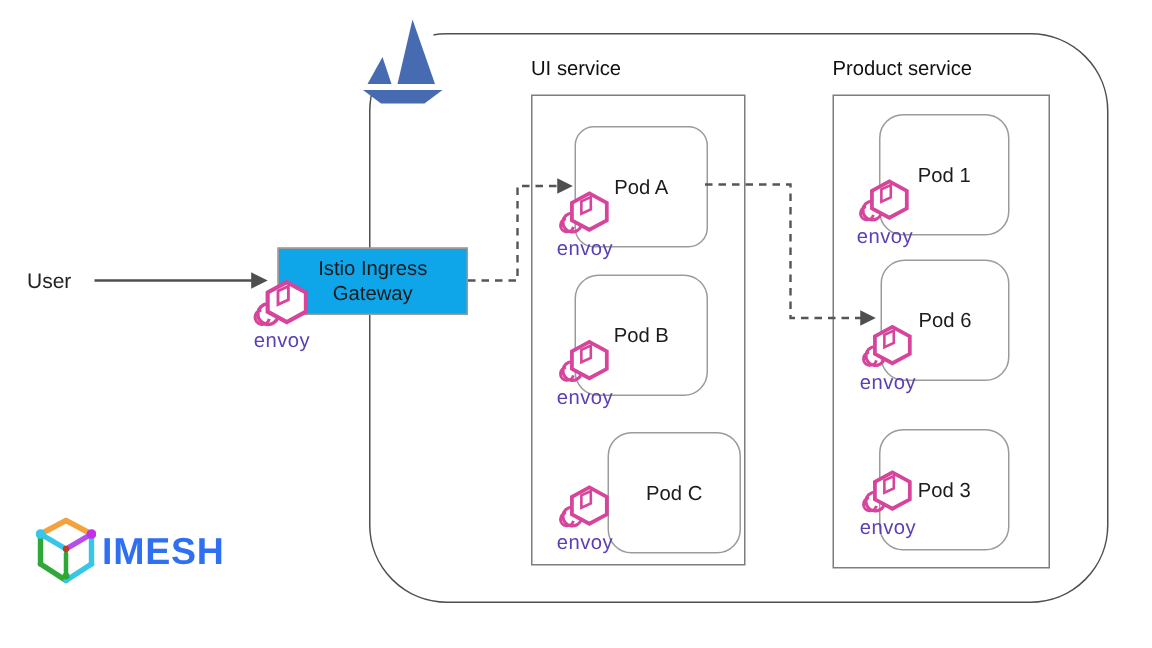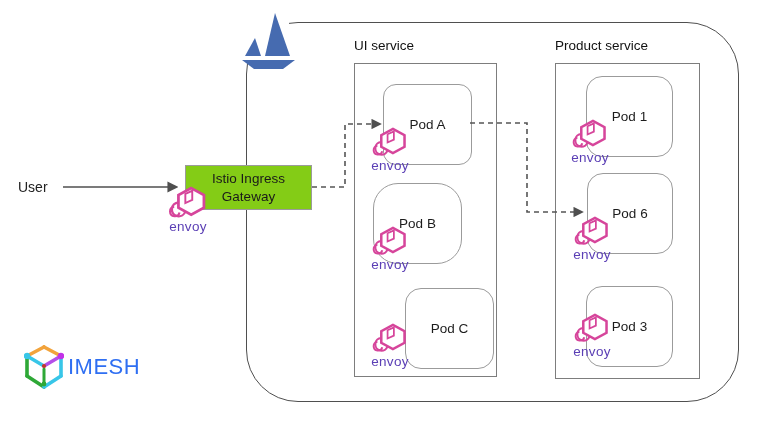--- a/index.html
+++ b/index.html
@@ -27,45 +27,45 @@
   .svc-label-ui{left:354px;width:141px;}
   .svc-label-prod{left:555px;width:143px;}
 
   
   .pod{
     width:87px;height:79px;border:1.2px solid #9b9b9b;border-radius:16px;background:#ffffff;
     display:flex;align-items:center;justify-content:center;
     font-size:13.5px;color:#1c1c1c;
   }
   .pod-a{left:383px;top:84px;border-radius:13px;}
-  .pod-b{left:373px;top:183px;border-radius:25px;}
+  .pod-b{left:383px;top:183px;}
   .pod-c{left:383px;top:288px;margin-left:22px;}
   .pod-1{left:586px;top:76px;width:85px;}
   .pod-2{left:587px;top:173px;width:84px;}
   .pod-3{left:586px;top:270px;width:85px;margin-top:16px;}
 
   
   .gateway{
-    left:185px;top:165px;width:127px;height:45px;background:#84cc16;
-    border:1px solid #9b9b9b;display:flex;align-items:center;justify-content:center;
+    left:185px;top:165px;width:127px;height:45px;background:#0ea5e9;
+    border:1px solid #9b9b9b;display:flex;align-items:flex-end;justify-content:center;
     text-align:center;font-size:13.5px;line-height:1.3;color:#1a1a1a;padding:4px 6px;box-sizing:border-box;
   }
 
   
   .user-label{left:18px;top:179px;font-size:14px;color:#222;}
   .envoy-label{
     width:52px;text-align:center;font-size:13.5px;color:#5b3fb5;letter-spacing:.3px;
   }
 
   
   .wires{left:0;top:0;pointer-events:none;}
 
   
   .imesh-word{
-    left:68px;top:354px;font-size:22px;font-weight:normal;color:#2f6ff2;letter-spacing:.5px;
+    left:68px;top:354px;font-size:25px;font-weight:bold;color:#2f6ff2;letter-spacing:.5px;
   }
 </style>
 </head>
 <body>
 
 <div class="abs cluster"></div>
 
 <svg class="abs" style="left:242px;top:12px;" width="53" height="63" viewBox="0 0 53 63">
   <rect x="0" y="0" width="47" height="50" fill="#ffffff"></rect>
   <polygon points="33,1 23,44 48,44" fill="#466bb0"></polygon>

